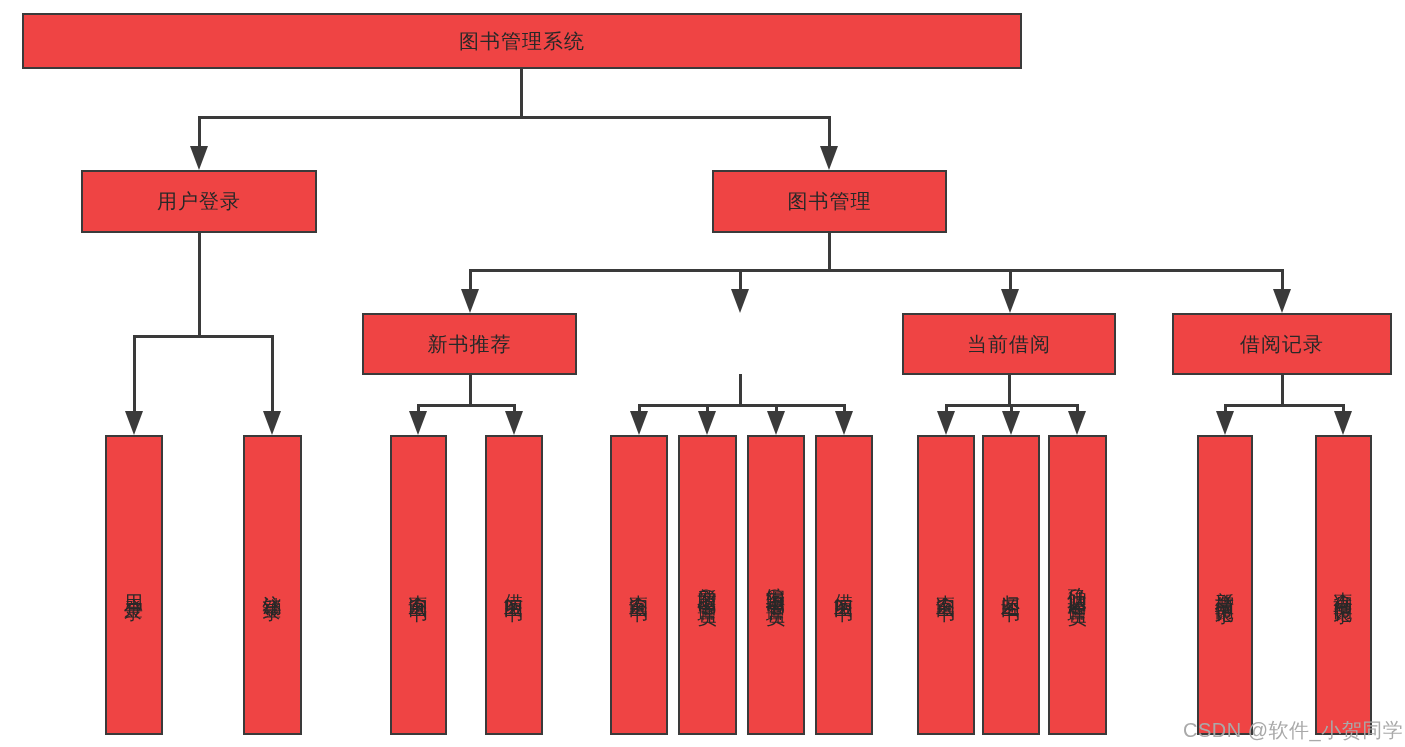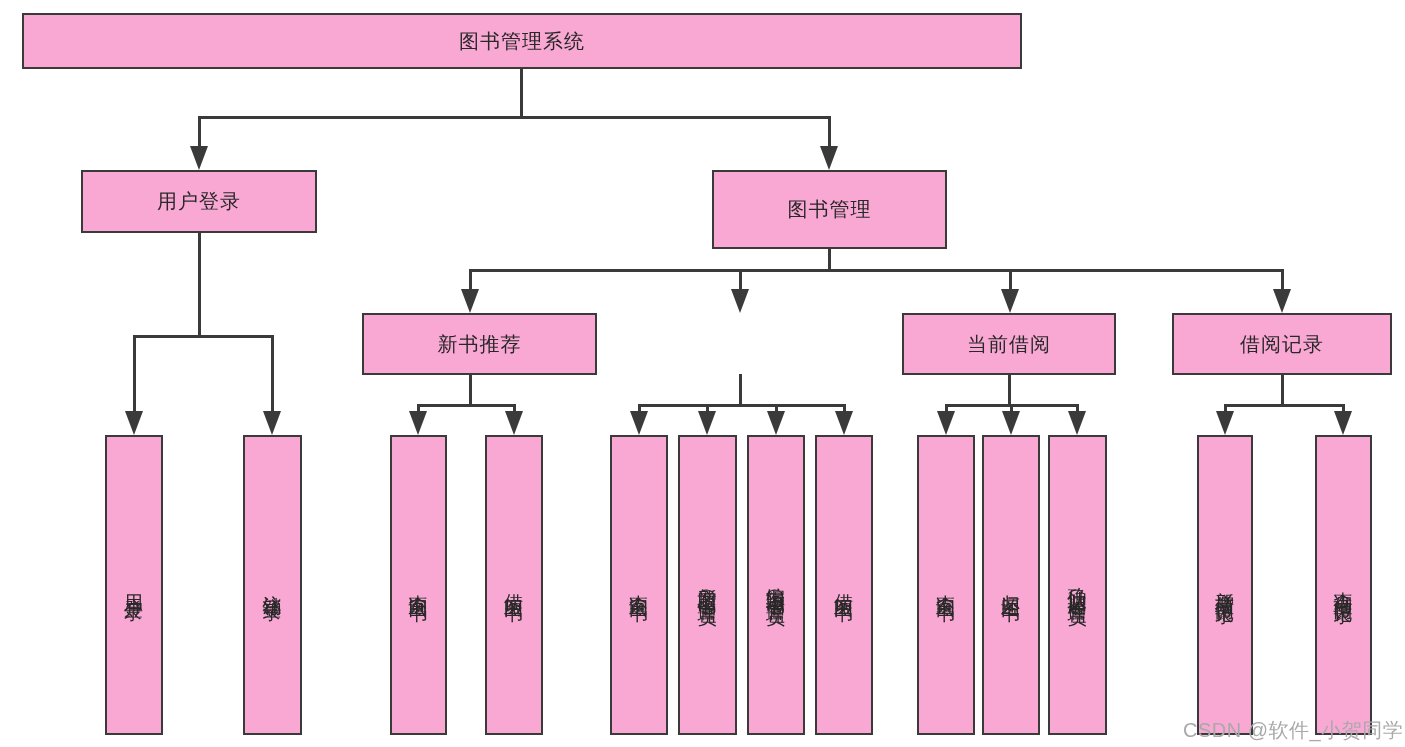--- a/index.html
+++ b/index.html
@@ -7,21 +7,21 @@
     position: relative;
     width: 1405px;
     height: 747px;
     background: #ffffff;
     font-family: "Liberation Sans", sans-serif;
     overflow: hidden;
   }
   .node {
     position: absolute;
     box-sizing: border-box;
-    background: #f9a8d4;
+    background: #ef4444;
     border: 2.5px solid #3a3a3a;
     display: flex;
     align-items: center;
     justify-content: center;
     color: #282828;
     font-size: 20px;
     letter-spacing: 1px;
     text-align: center;
     z-index: 2;
   }
@@ -67,25 +67,25 @@
 <div class="stage">
 
   <div class="node" style="left:22px; top:13px; width:1000px; height:56px;">
     <span>图书管理系统</span>
   </div>
 
   <div class="node" style="left:81px; top:170px; width:236px; height:63px;">
     <span>用户登录</span>
   </div>
 
-  <div class="node" style="left:712px; top:170px; width:235px; height:79px;">
+  <div class="node" style="left:712px; top:170px; width:235px; height:63px;">
     <span>图书管理</span>
   </div>
 
-  <div class="node" style="left:362px; top:313px; width:235px; height:62px;">
+  <div class="node" style="left:362px; top:313px; width:215px; height:62px;">
     <span>新书推荐</span>
   </div>
 
 
   <div class="node" style="left:902px; top:313px; width:214px; height:62px;">
     <span>当前借阅</span>
   </div>
 
   <div class="node" style="left:1172px; top:313px; width:220px; height:62px;">
     <span>借阅记录</span>

